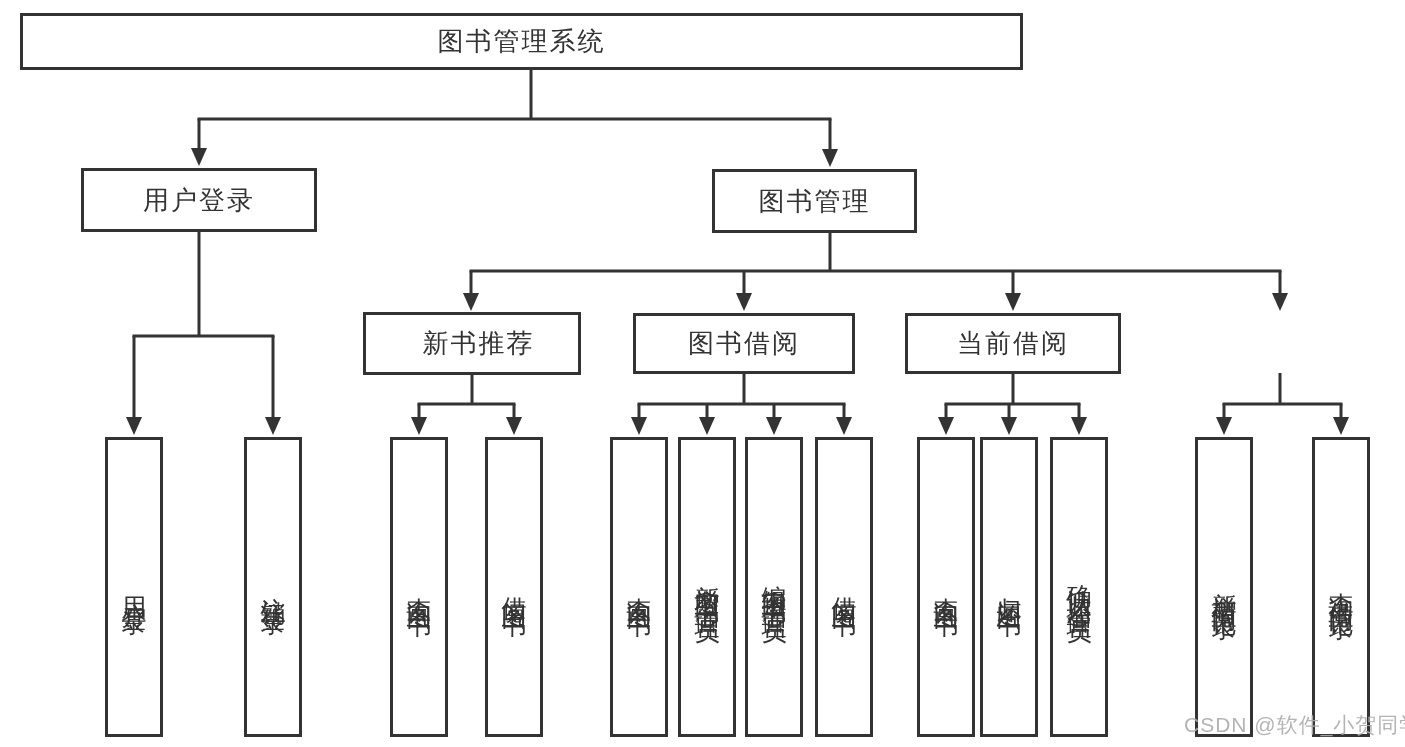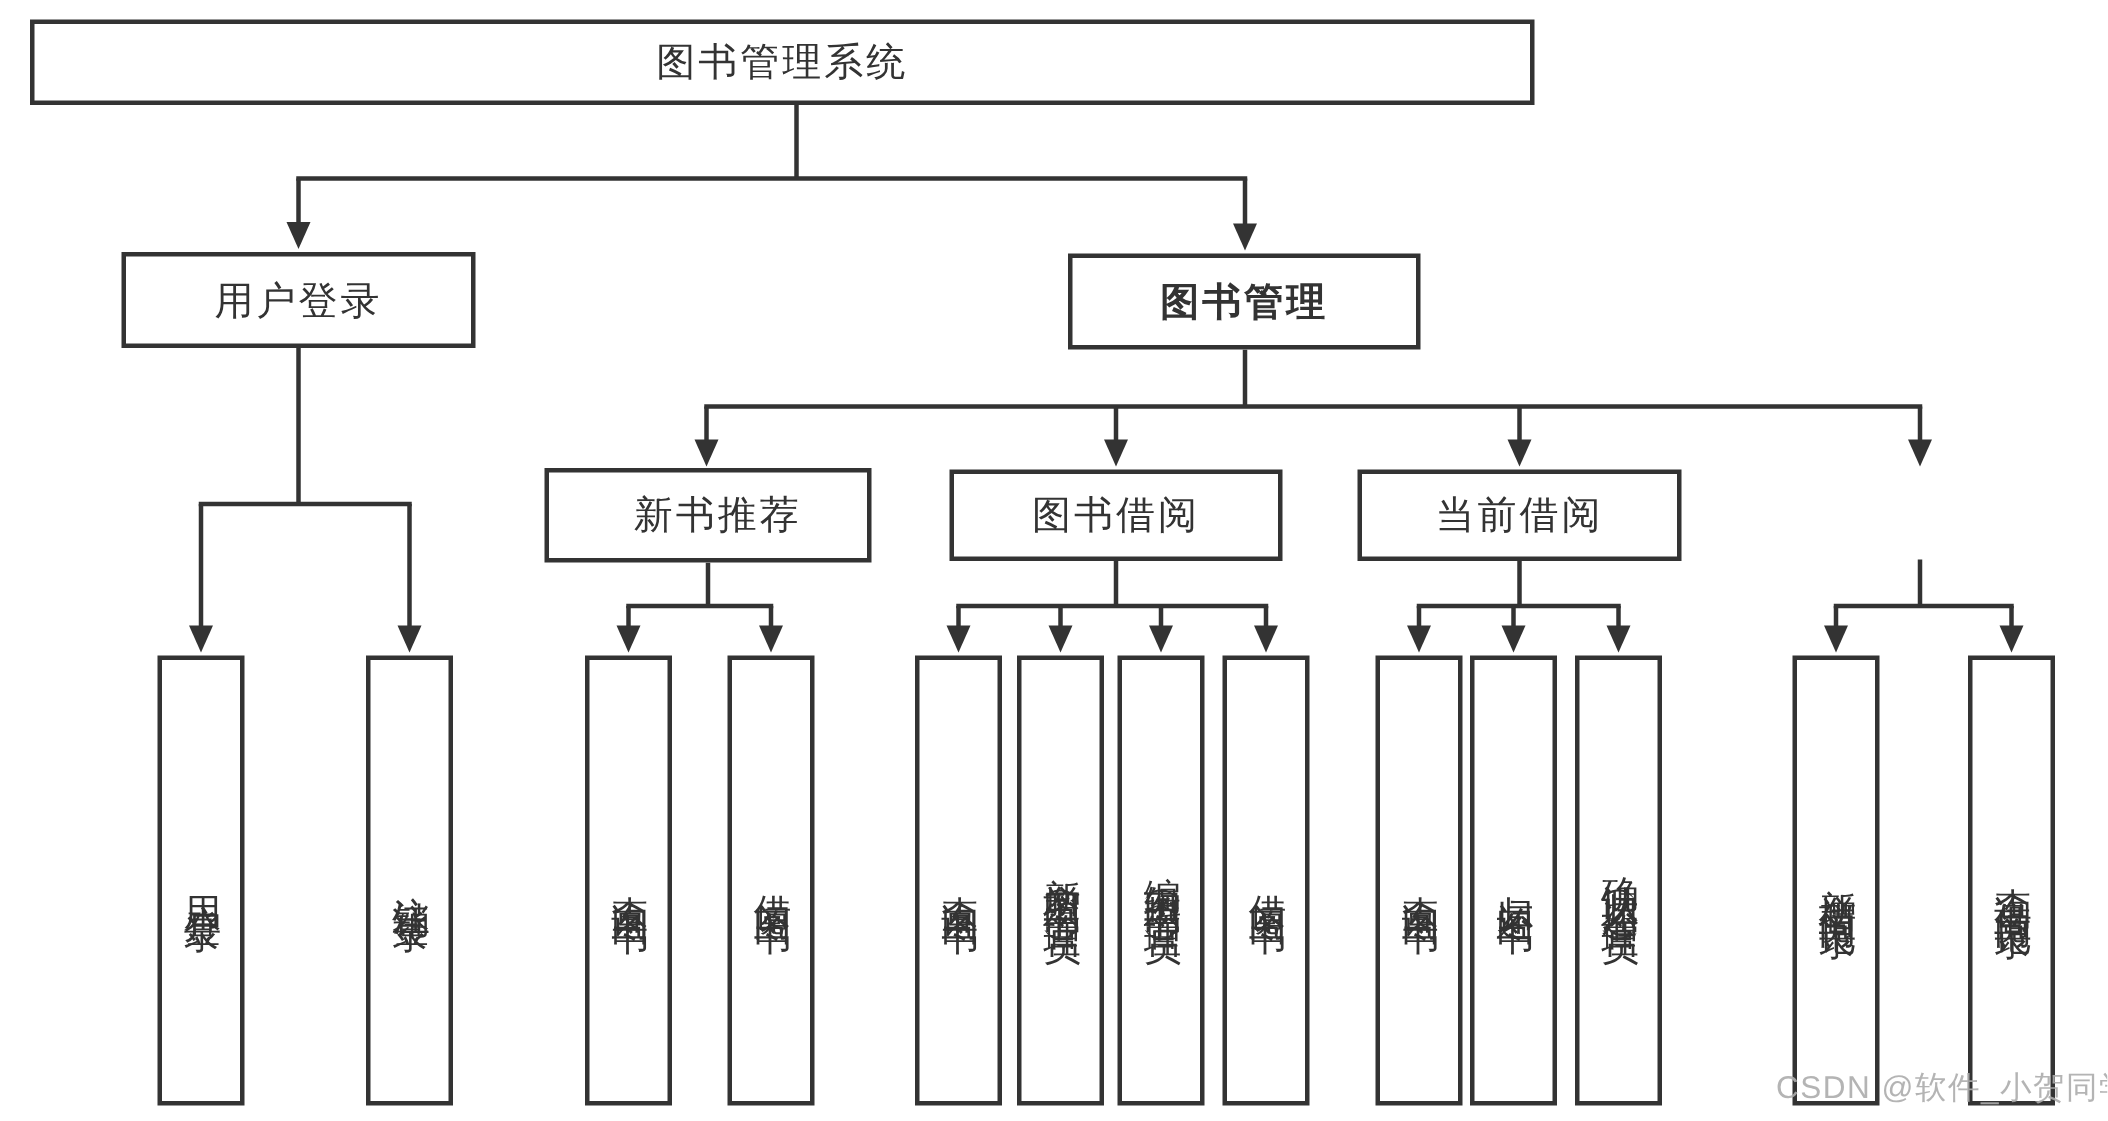--- a/index.html
+++ b/index.html
@@ -95,21 +95,21 @@
     </g>
   </svg>
 
   <div class="box" style="left:20px;top:13px;width:1003px;height:57px;">
     <span class="hlabel">图书管理系统</span>
   </div>
 
   <div class="box" style="left:81px;top:168px;width:236px;height:64px;">
     <span class="hlabel">用户登录</span>
   </div>
-  <div class="box" style="left:712px;top:169px;width:235px;height:64px;font-weight:bold;">
+  <div class="box" style="left:712px;top:169px;width:205px;height:64px;">
     <span class="hlabel">图书管理</span>
   </div>
 
   <div class="box" style="left:363px;top:312px;width:218px;height:63px;padding-left:13px;">
     <span class="hlabel">新书推荐</span>
   </div>
   <div class="box" style="left:633px;top:313px;width:222px;height:61px;justify-content:center;">
     <span class="hlabel">图书借阅</span>
   </div>
   <div class="box" style="left:905px;top:313px;width:216px;height:61px;">

